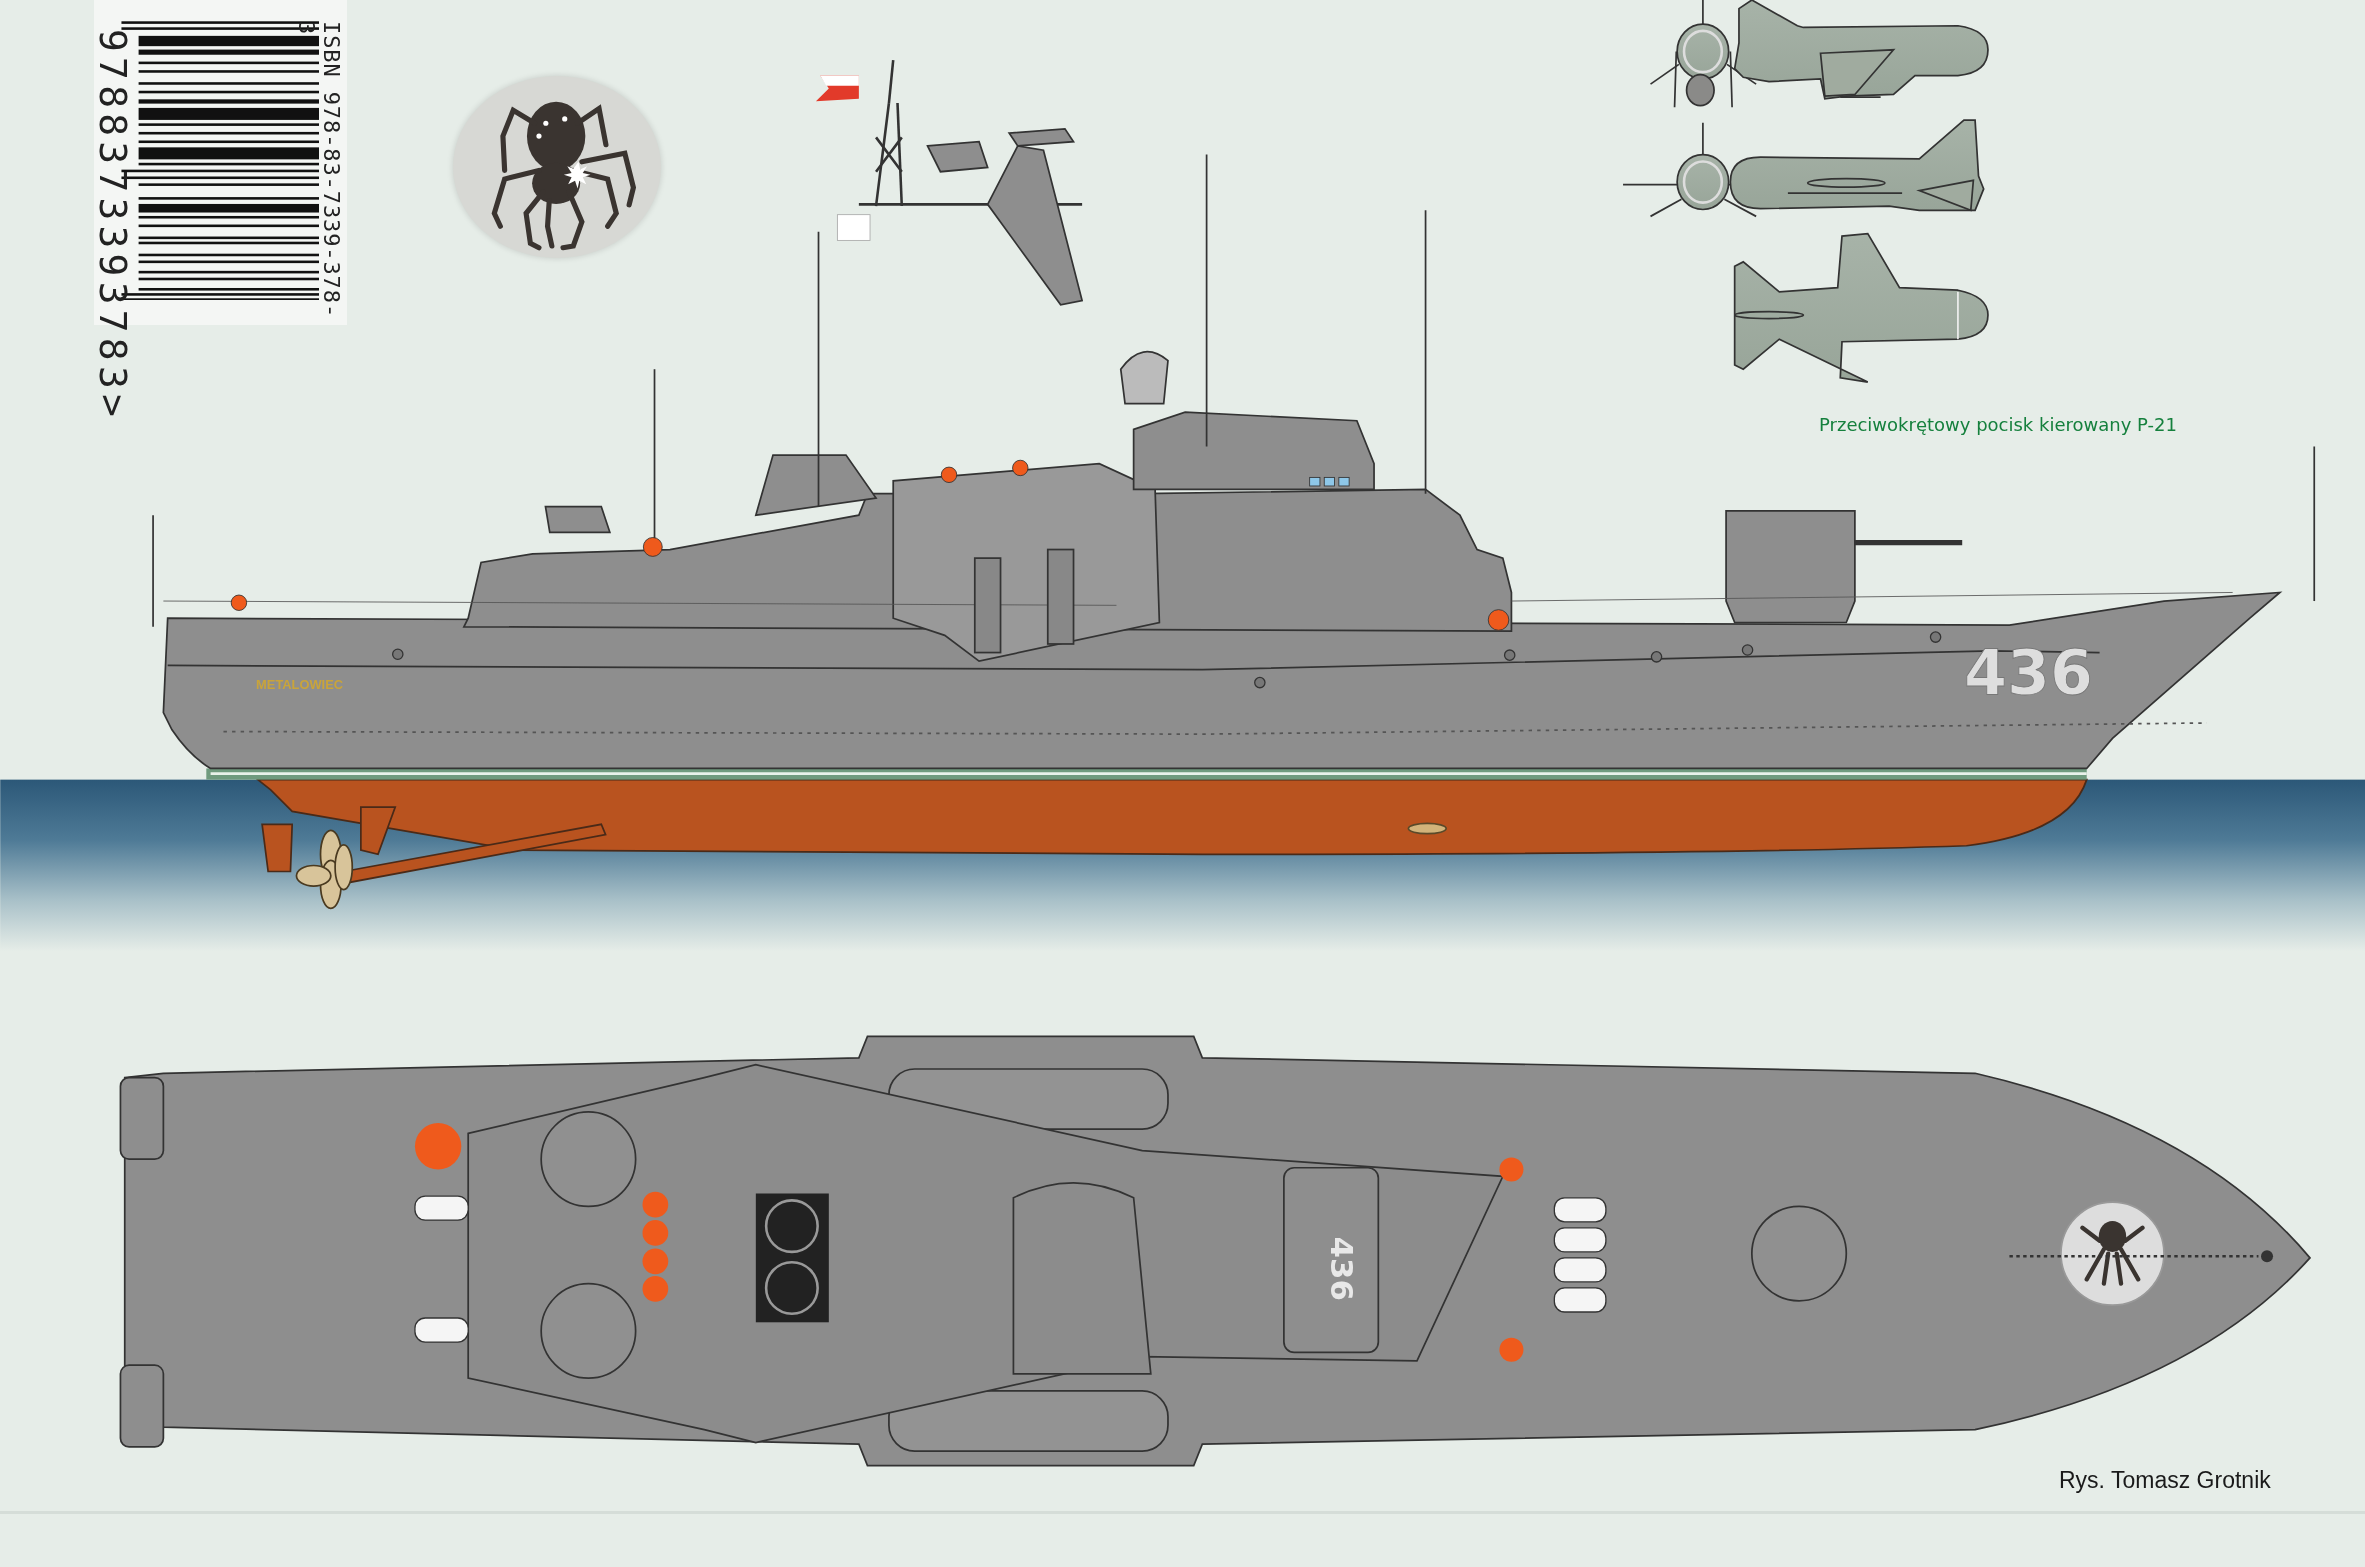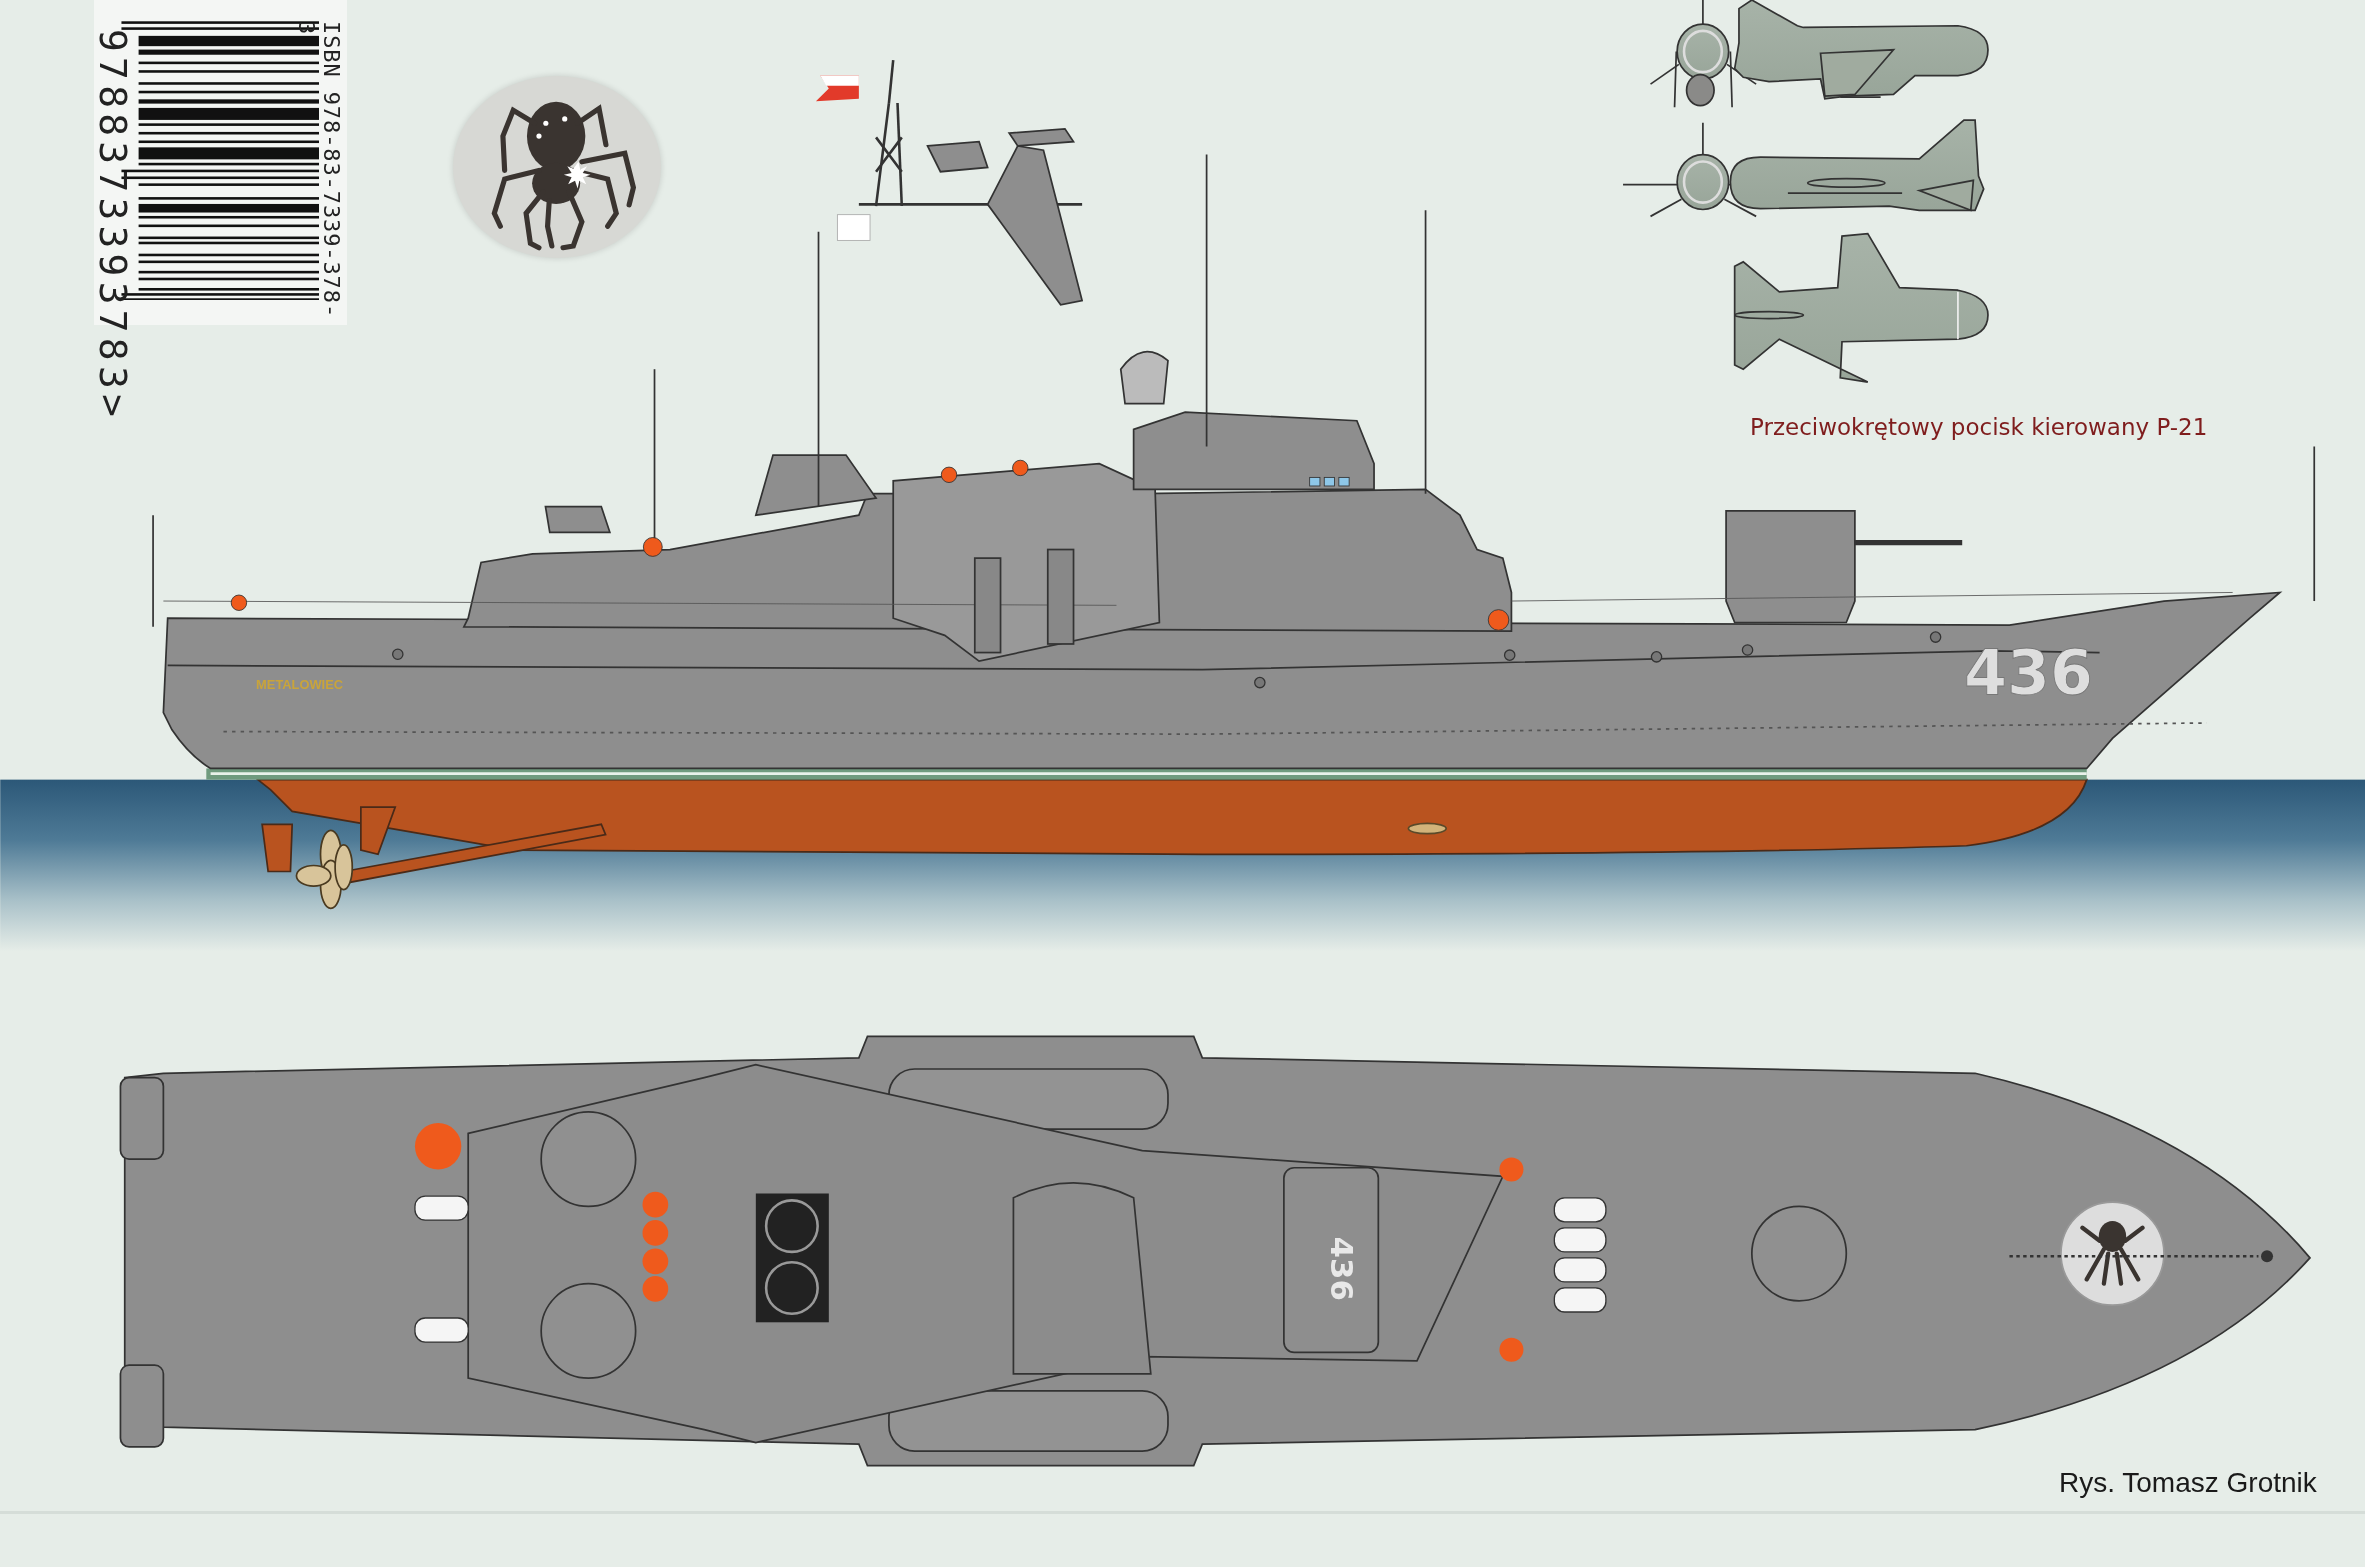--- a/index.html
+++ b/index.html
@@ -5,22 +5,22 @@
   html,body{margin:0;padding:0;background:#e4ebe6;}
   body{width:2366px;height:1567px;position:relative;overflow:hidden;font-family:"Liberation Sans",sans-serif;}
   .page{position:absolute;inset:0;background:#e6ede8;}
   .scan-line{position:absolute;left:0;right:0;top:1511px;height:2.6px;background:#d5ddd8;}
   .barcode{position:absolute;left:94px;top:0;width:253px;height:325px;background:#f4f6f4;}
   .bars{position:absolute;left:10.3px;top:17px;width:215px;height:283px;}
   .isbn{position:absolute;right:3.4px;top:20.6px;writing-mode:vertical-rl;font-family:"DejaVu Sans Mono",monospace;font-size:22px;color:#222;letter-spacing:0.9px;}
   .isbn-digits{position:absolute;left:-3.4px;top:29px;writing-mode:vertical-rl;font-family:"DejaVu Sans Mono",monospace;font-size:38px;color:#222;letter-spacing:5.2px;}
   .title{position:absolute;left:902px;top:50px;width:730px;text-align:center;font-family:"Liberation Sans",sans-serif;font-size:27px;line-height:34px;color:#1e1e1e;}
   .title em{font-style:italic;}
-  .caption{position:absolute;left:1750px;top:414px;font-family:"DejaVu Sans",sans-serif;font-size:23px;color:#7f1d1d;}
-  .credit{position:absolute;left:2059px;top:1467px;font-family:"Liberation Sans",sans-serif;font-size:28px;color:#1a1a1a;}
+  .caption{position:absolute;left:1819px;top:414px;font-family:"DejaVu Sans",sans-serif;font-size:18px;color:#15803d;}
+  .credit{position:absolute;left:2059px;top:1467px;font-family:"Liberation Sans",sans-serif;font-size:23px;color:#1a1a1a;}
   .emblem{position:absolute;left:453px;top:76px;width:208px;height:182px;border-radius:50%;background:#d7d8d4;box-shadow:0 0 6.9px rgba(0,0,0,.15);}
   svg.art{position:absolute;left:0;top:0;}
 </style>
 </head>
 <body>
 
 <div class="page">
 
   <div class="barcode">
     <svg class="bars" viewBox="0 0 250 330">

